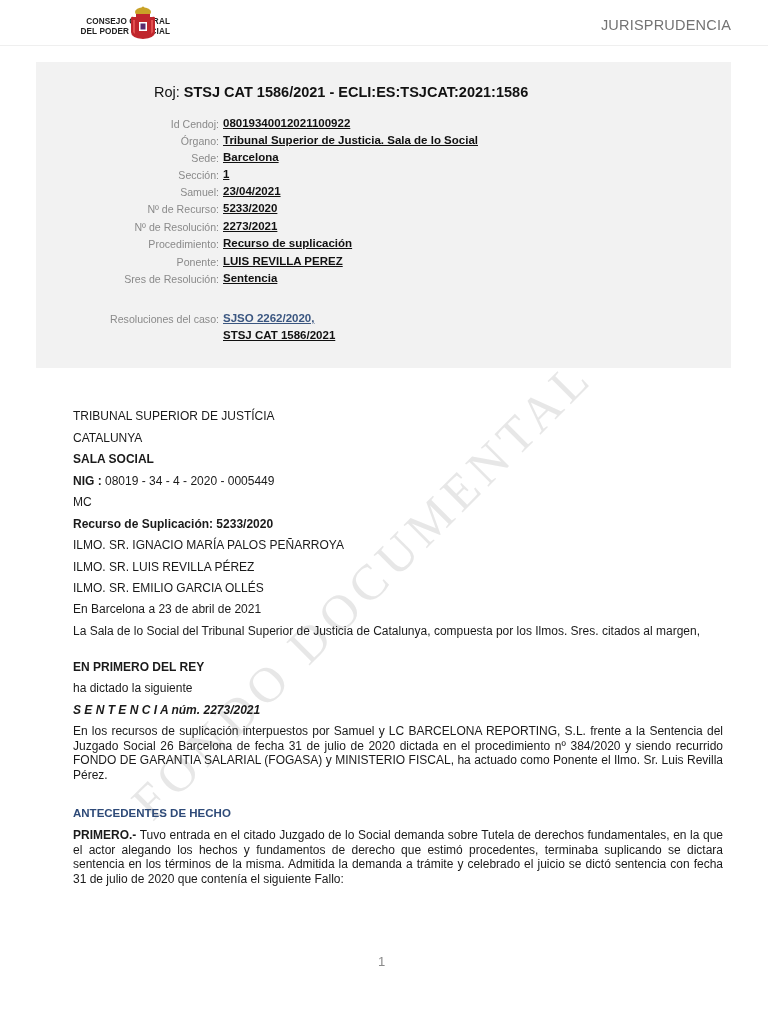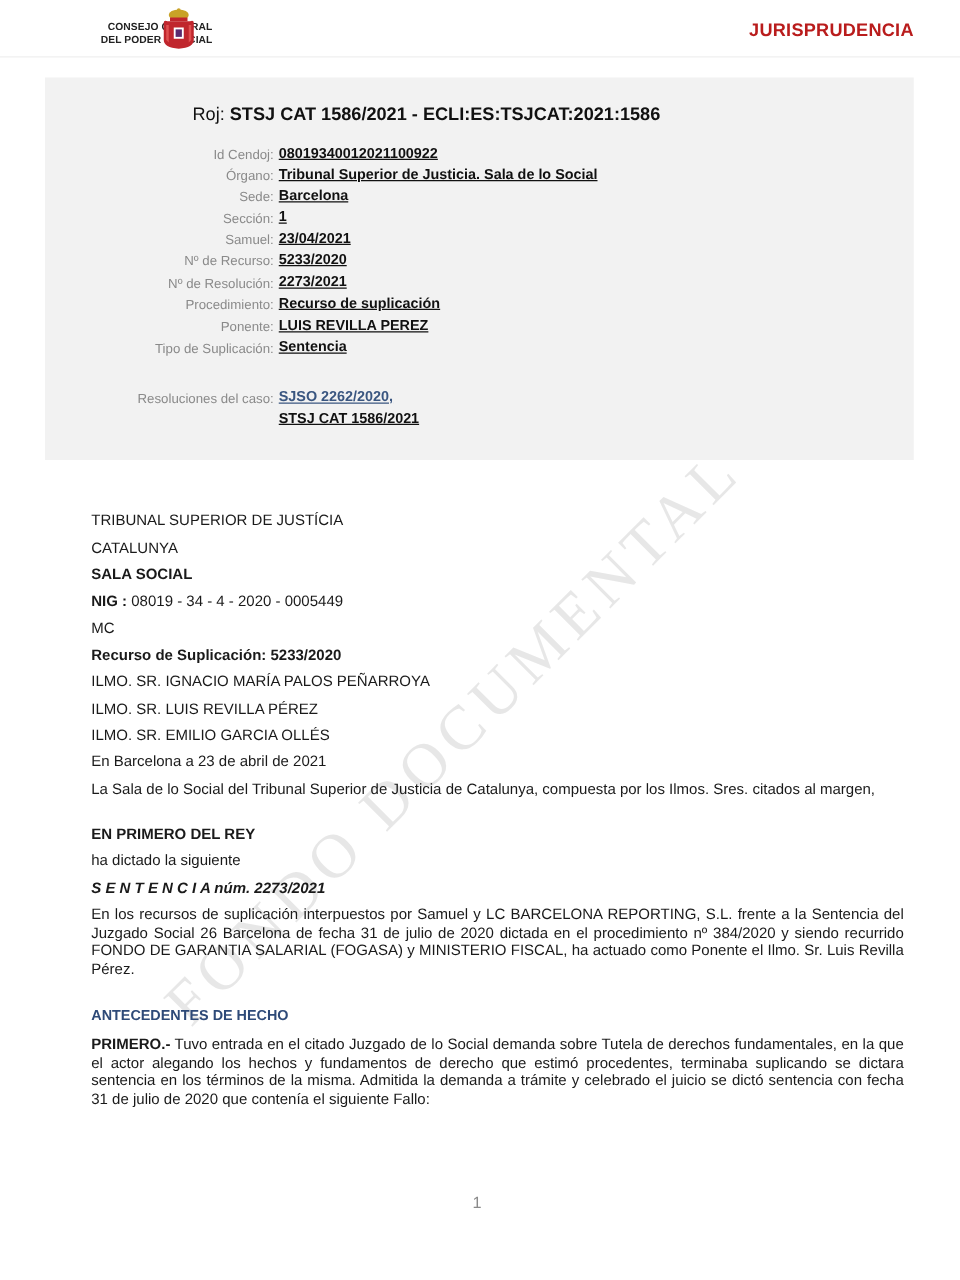--- a/index.html
+++ b/index.html
@@ -16,21 +16,21 @@
     .logo-text {
       position: absolute; left: 30px; top: 17px; width: 94px;
       text-align: right; font-size: 8.2px; line-height: 10px; font-weight: bold;
       color: #222; letter-spacing: 0.1px; margin-left: 46px;
     }
     .crest {
       position: absolute; left: 128px; top: 6px; width: 30px; height: 34px;
     }
     .brand-right {
       position: absolute; right: 37px; top: 17px;
-      font-size: 14.5px; font-weight: bold; color: #b91c1c; letter-spacing: 0.2px;
+      font-size: 14.5px; font-weight: normal; color: #737373; letter-spacing: 0.2px;
     }
     .meta-panel {
       position: absolute; left: 36px; top: 62px; width: 695px; height: 306px;
       background: #f2f2f2;
     }
     .roj {
       position: absolute; left: 154px; top: 84px; font-size: 14.5px; color: #111;
       white-space: nowrap;
     }
     .roj .b { font-weight: bold; }
@@ -127,21 +127,21 @@
   </div>
   <div class="meta-row" style="top:237px">
     <span class="lbl">Procedimiento:</span>
     <span class="val">Recurso de suplicación</span>
   </div>
   <div class="meta-row" style="top:255px">
     <span class="lbl">Ponente:</span>
     <span class="val">LUIS REVILLA PEREZ</span>
   </div>
   <div class="meta-row" style="top:272px">
-    <span class="lbl">Tipo de Suplicación:</span>
+    <span class="lbl">Sres de Resolución:</span>
     <span class="val">Sentencia</span>
   </div>
 
   <div class="meta-row" style="top:312px">
     <span class="lbl">Resoluciones del caso:</span>
     <span class="val link">SJSO 2262/2020,</span>
   </div>
   <div class="meta-row" style="top:329px">
     <span class="val">STSJ CAT 1586/2021</span>
   </div>

